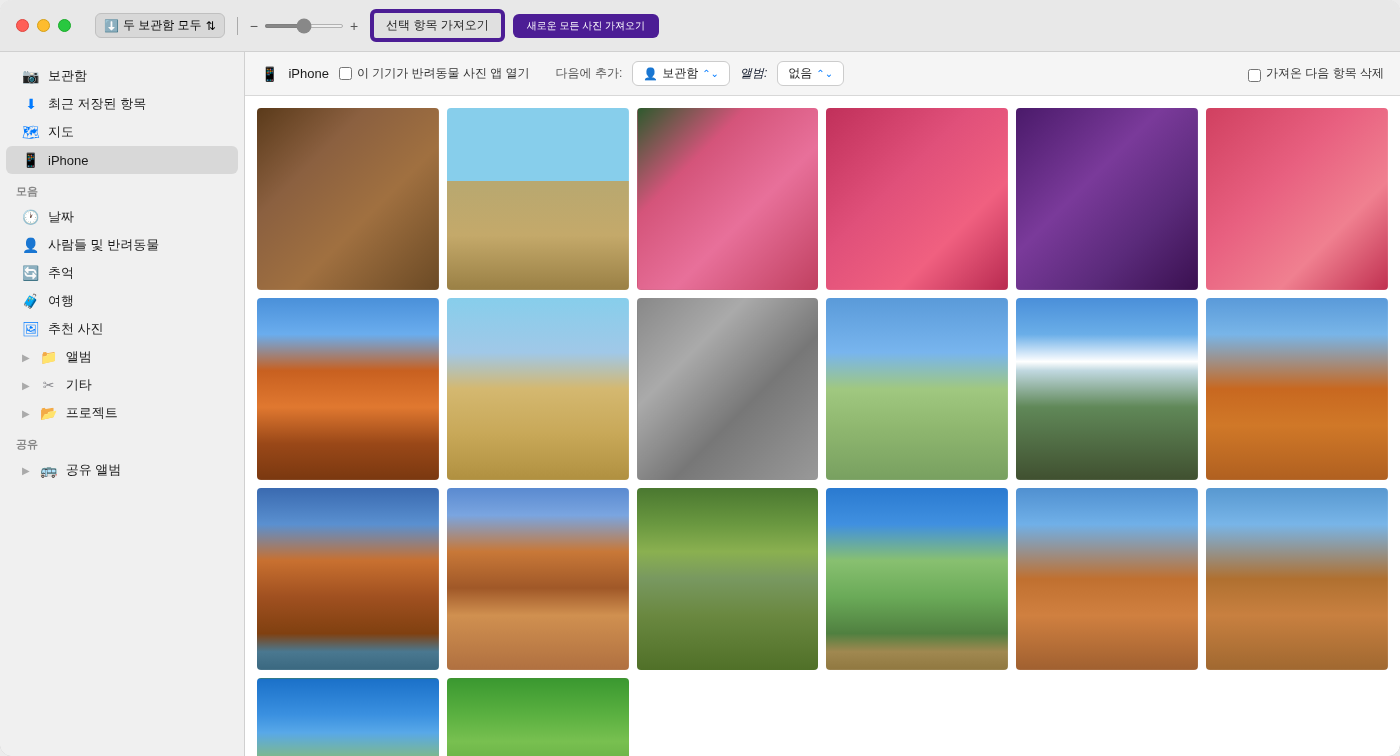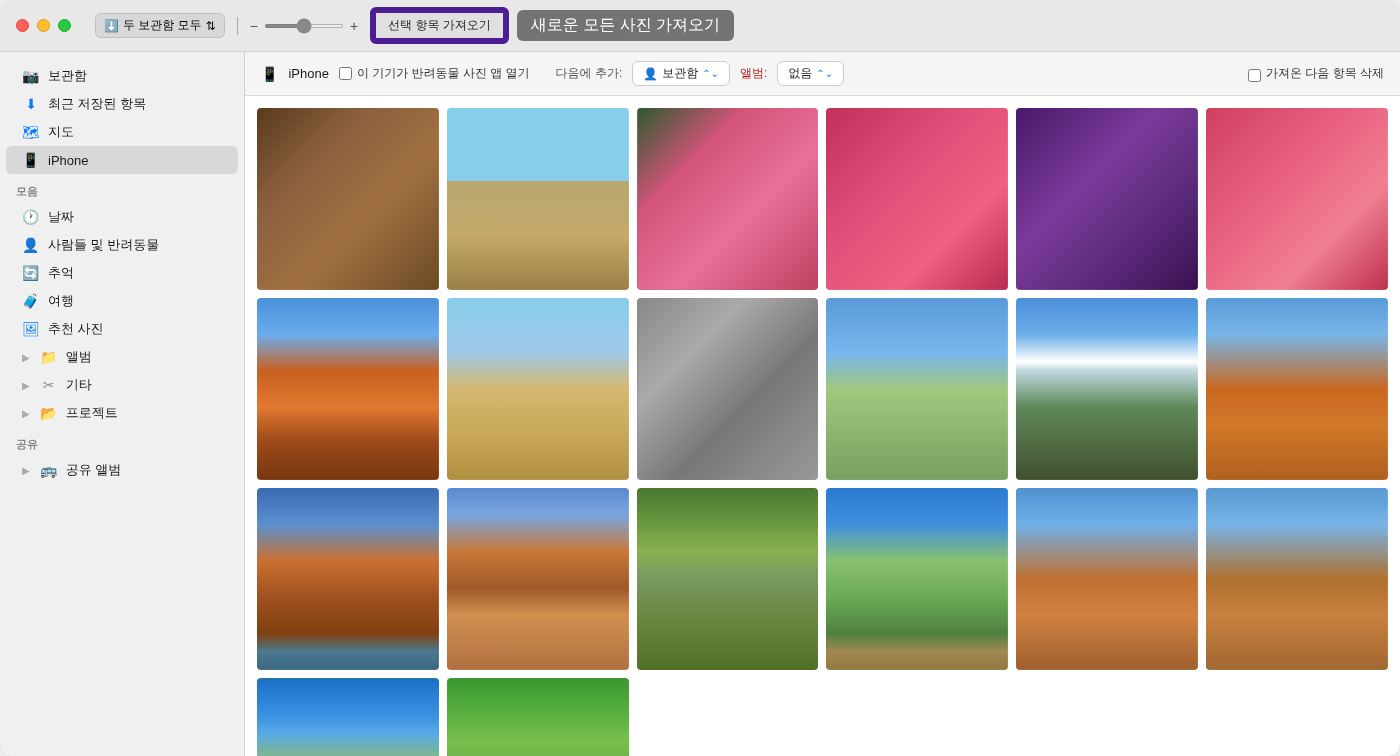--- a/index.html
+++ b/index.html
@@ -96,33 +96,33 @@
       color: #1a1a1a;
     }
 
     .titlebar-right {
       display: flex;
       gap: 8px;
       align-items: center;
     }
     .btn-secondary {
       background: #e0e0e0;
-      border: 6px solid #4c1d95;
+      border: 4px solid #4c1d95;
       border-radius: 6px;
       padding: 4px 12px;
       font-size: 12px;
       cursor: pointer;
       color: #222;
     }
     .btn-primary {
-      background: #737373;
+      background: #4c1d95;
       border: none;
       border-radius: 6px;
       padding: 5px 14px;
-      font-size: 16px;
+      font-size: 10px;
       cursor: pointer;
       color: #fff;
       font-weight: 500;
     }
 
     
     .main-layout {
       display: flex;
       flex: 1;
       overflow: hidden;
@@ -225,21 +225,21 @@
       gap: 4px;
       background: #fff;
       border: 1px solid #ccc;
       border-radius: 6px;
       padding: 3px 10px;
       font-size: 12px;
       cursor: pointer;
       color: #222;
     }
     .dropdown-btn .arrow { color: #007aff; font-size: 10px; }
-    .album-label { font-size: 12px; color: #b91c1c; }
+    .album-label { font-size: 12px; color: #0f172a; font-style: italic; }
     .sub-toolbar-right {
       margin-left: auto;
       display: flex;
       align-items: center;
       gap: 6px;
     }
     .delete-checkbox-label {
       display: flex;
       align-items: flex-end;
       gap: 5px;

